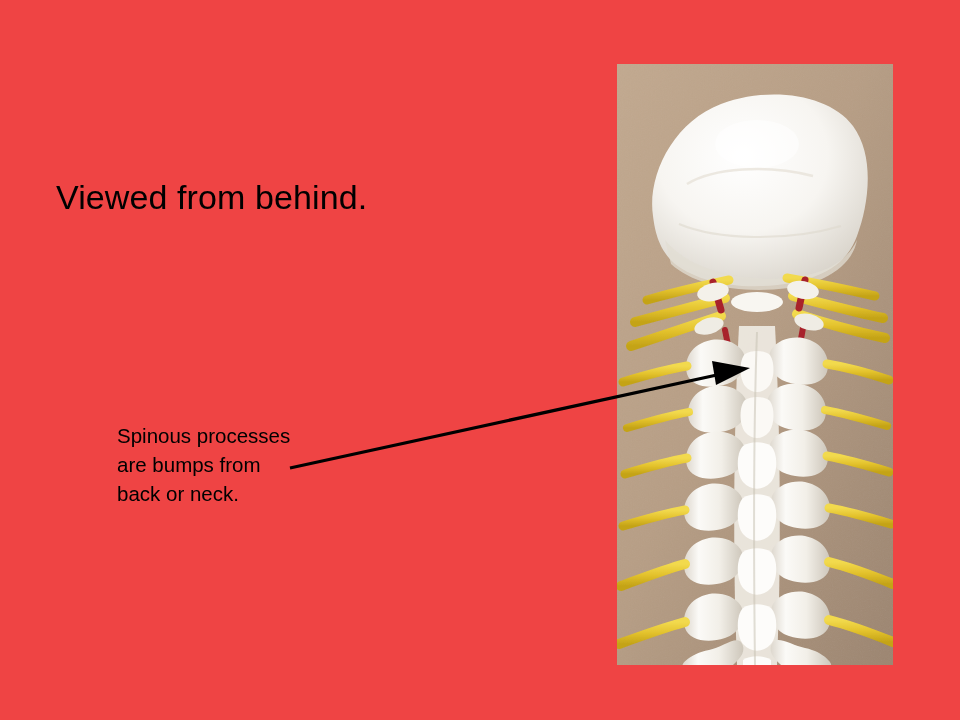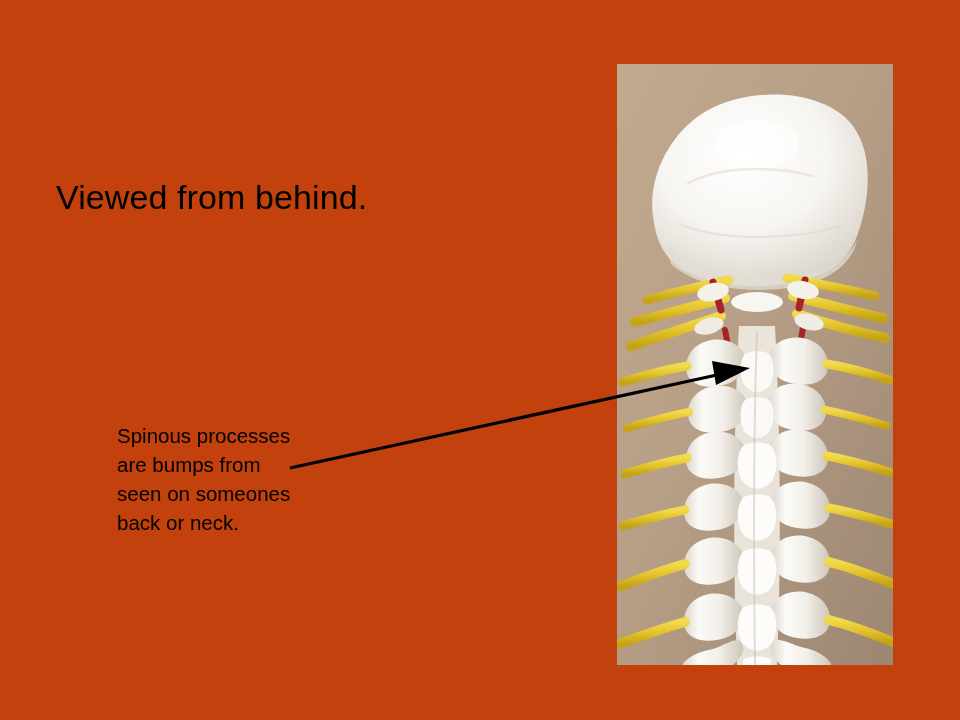--- a/index.html
+++ b/index.html
@@ -10,21 +10,21 @@
     width: 960px;
     height: 720px;
     background: #ffffff;
     font-family: "Liberation Sans", sans-serif;
     overflow: hidden;
   }
   #slide {
     position: relative;
     width: 960px;
     height: 720px;
-    background: #c2410c;
+    background: #ef4444;
   }
 
   
   #slide-title {
     position: absolute;
     left: 56px;
     top: 176px;
     font-size: 34px;
     line-height: 42px;
     color: #000000;
@@ -73,21 +73,20 @@
 </head>
 <body>
 
 <div id="slide">
 
   <div id="slide-title">Viewed from behind.</div>
 
   <div id="caption">
     <span class="cap-line">Spinous processes</span>
     <span class="cap-line">are bumps from</span>
-    <span class="cap-line">seen on someones</span>
     <span class="cap-line">back or neck.</span>
   </div>
 
   <div id="photo">
     <svg id="photo-svg" width="276" height="601" viewBox="0 0 276 601" xmlns="http://www.w3.org/2000/svg">
       <defs>
         <linearGradient id="bg" x1="0" y1="0" x2="1" y2="1">
           <stop offset="0%" stop-color="#c2a98f"></stop>
           <stop offset="45%" stop-color="#b79e85"></stop>
           <stop offset="100%" stop-color="#9c8570"></stop>

